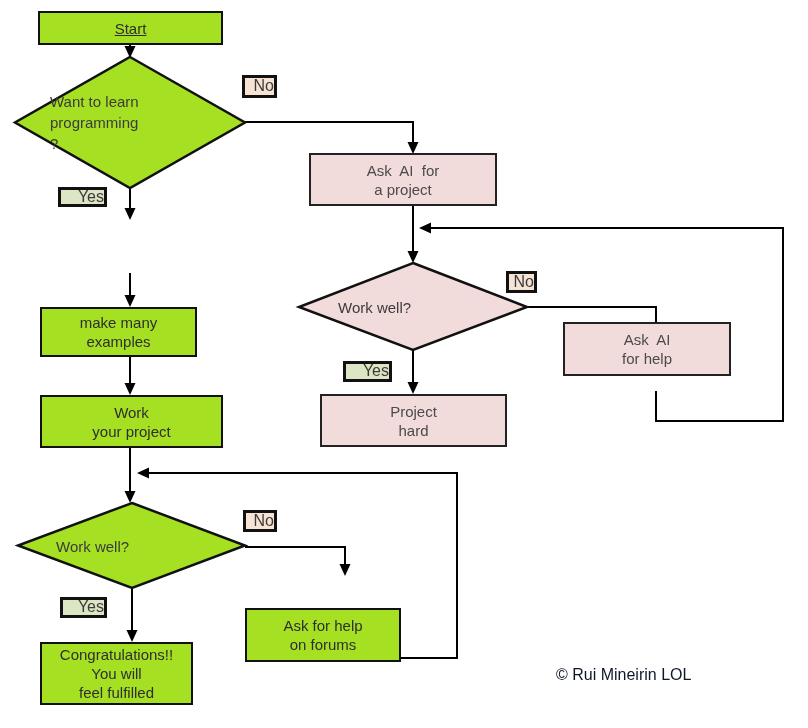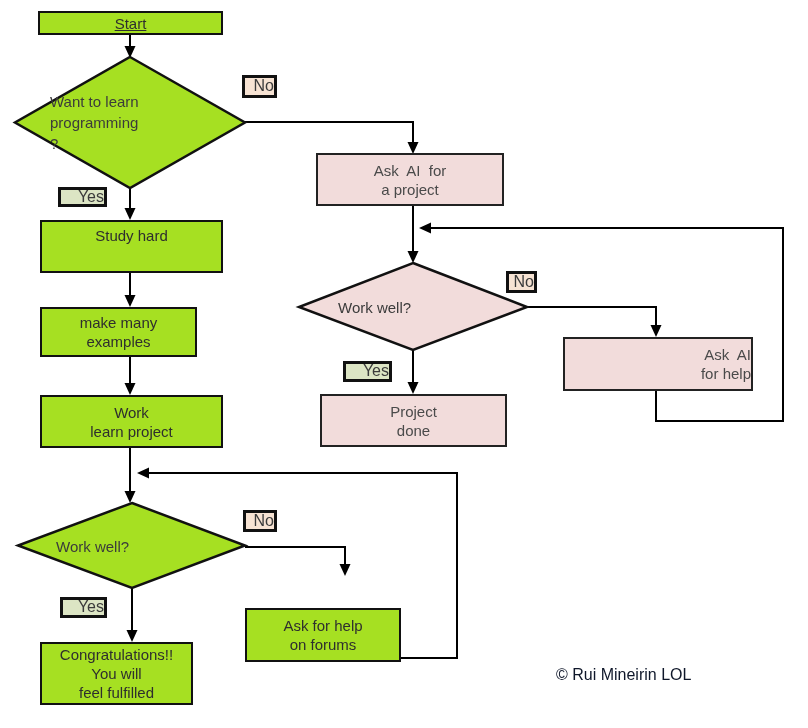--- a/index.html
+++ b/index.html
@@ -155,51 +155,48 @@
     <g>
       <path class="connector" d="M413,350 V383"></path>
       <polygon class="arrowhead" points="413,394 407.5,382 418.5,382"></polygon>
     </g>
 
     <polygon class="diamond diamond-green" points="130,57 245,122.5 130,188 15,122.5"></polygon>
     <polygon class="diamond diamond-pink" points="413,263 527,307 413,350 299,307"></polygon>
     <polygon class="diamond diamond-green" points="132,503 245,545.5 132,588 18,545.5"></polygon>
   </svg>
 
-  <div class="box green" style="left:38px;top:11px;width:185px;height:24px;">
+  <div class="box green" style="left:38px;top:11px;width:185px;height:34px;">
     <div class="line start-label">Start</div>
   </div>
 
-  <div class="box pink" style="left:316px;top:153px;width:188px;height:53px;">
+  <div class="box pink" style="left:309px;top:153px;width:188px;height:53px;">
     <div class="line">Ask  AI  for</div>
     <div class="line">a project</div>
   </div>
 
-  <div class="box green top-text" style="left:40px;top:220px;width:183px;height:53px;">
-    <div class="line">Study hard</div>
-  </div>
 
   <div class="box green" style="left:40px;top:307px;width:157px;height:50px;">
     <div class="line">make many</div>
     <div class="line">examples</div>
   </div>
 
   <div class="box green" style="left:40px;top:395px;width:183px;height:53px;">
     <div class="line">Work</div>
-    <div class="line">learn project</div>
-  </div>
-
-  <div class="box pink" style="left:563px;top:337px;width:190px;height:54px;align-items:flex-end;">
+    <div class="line">your project</div>
+  </div>
+
+  <div class="box pink" style="left:563px;top:322px;width:168px;height:54px;">
     <div class="line">Ask  AI</div>
     <div class="line">for help</div>
   </div>
 
   <div class="box pink" style="left:320px;top:394px;width:187px;height:53px;">
     <div class="line">Project</div>
-    <div class="line">done</div>
+    <div class="line">hard</div>
   </div>
 
   <div class="box green" style="left:245px;top:608px;width:156px;height:54px;">
     <div class="line">Ask for help</div>
     <div class="line">on forums</div>
   </div>
 
   <div class="box green" style="left:40px;top:642px;width:153px;height:63px;">
     <div class="line">Congratulations!!</div>
     <div class="line">You will</div>

